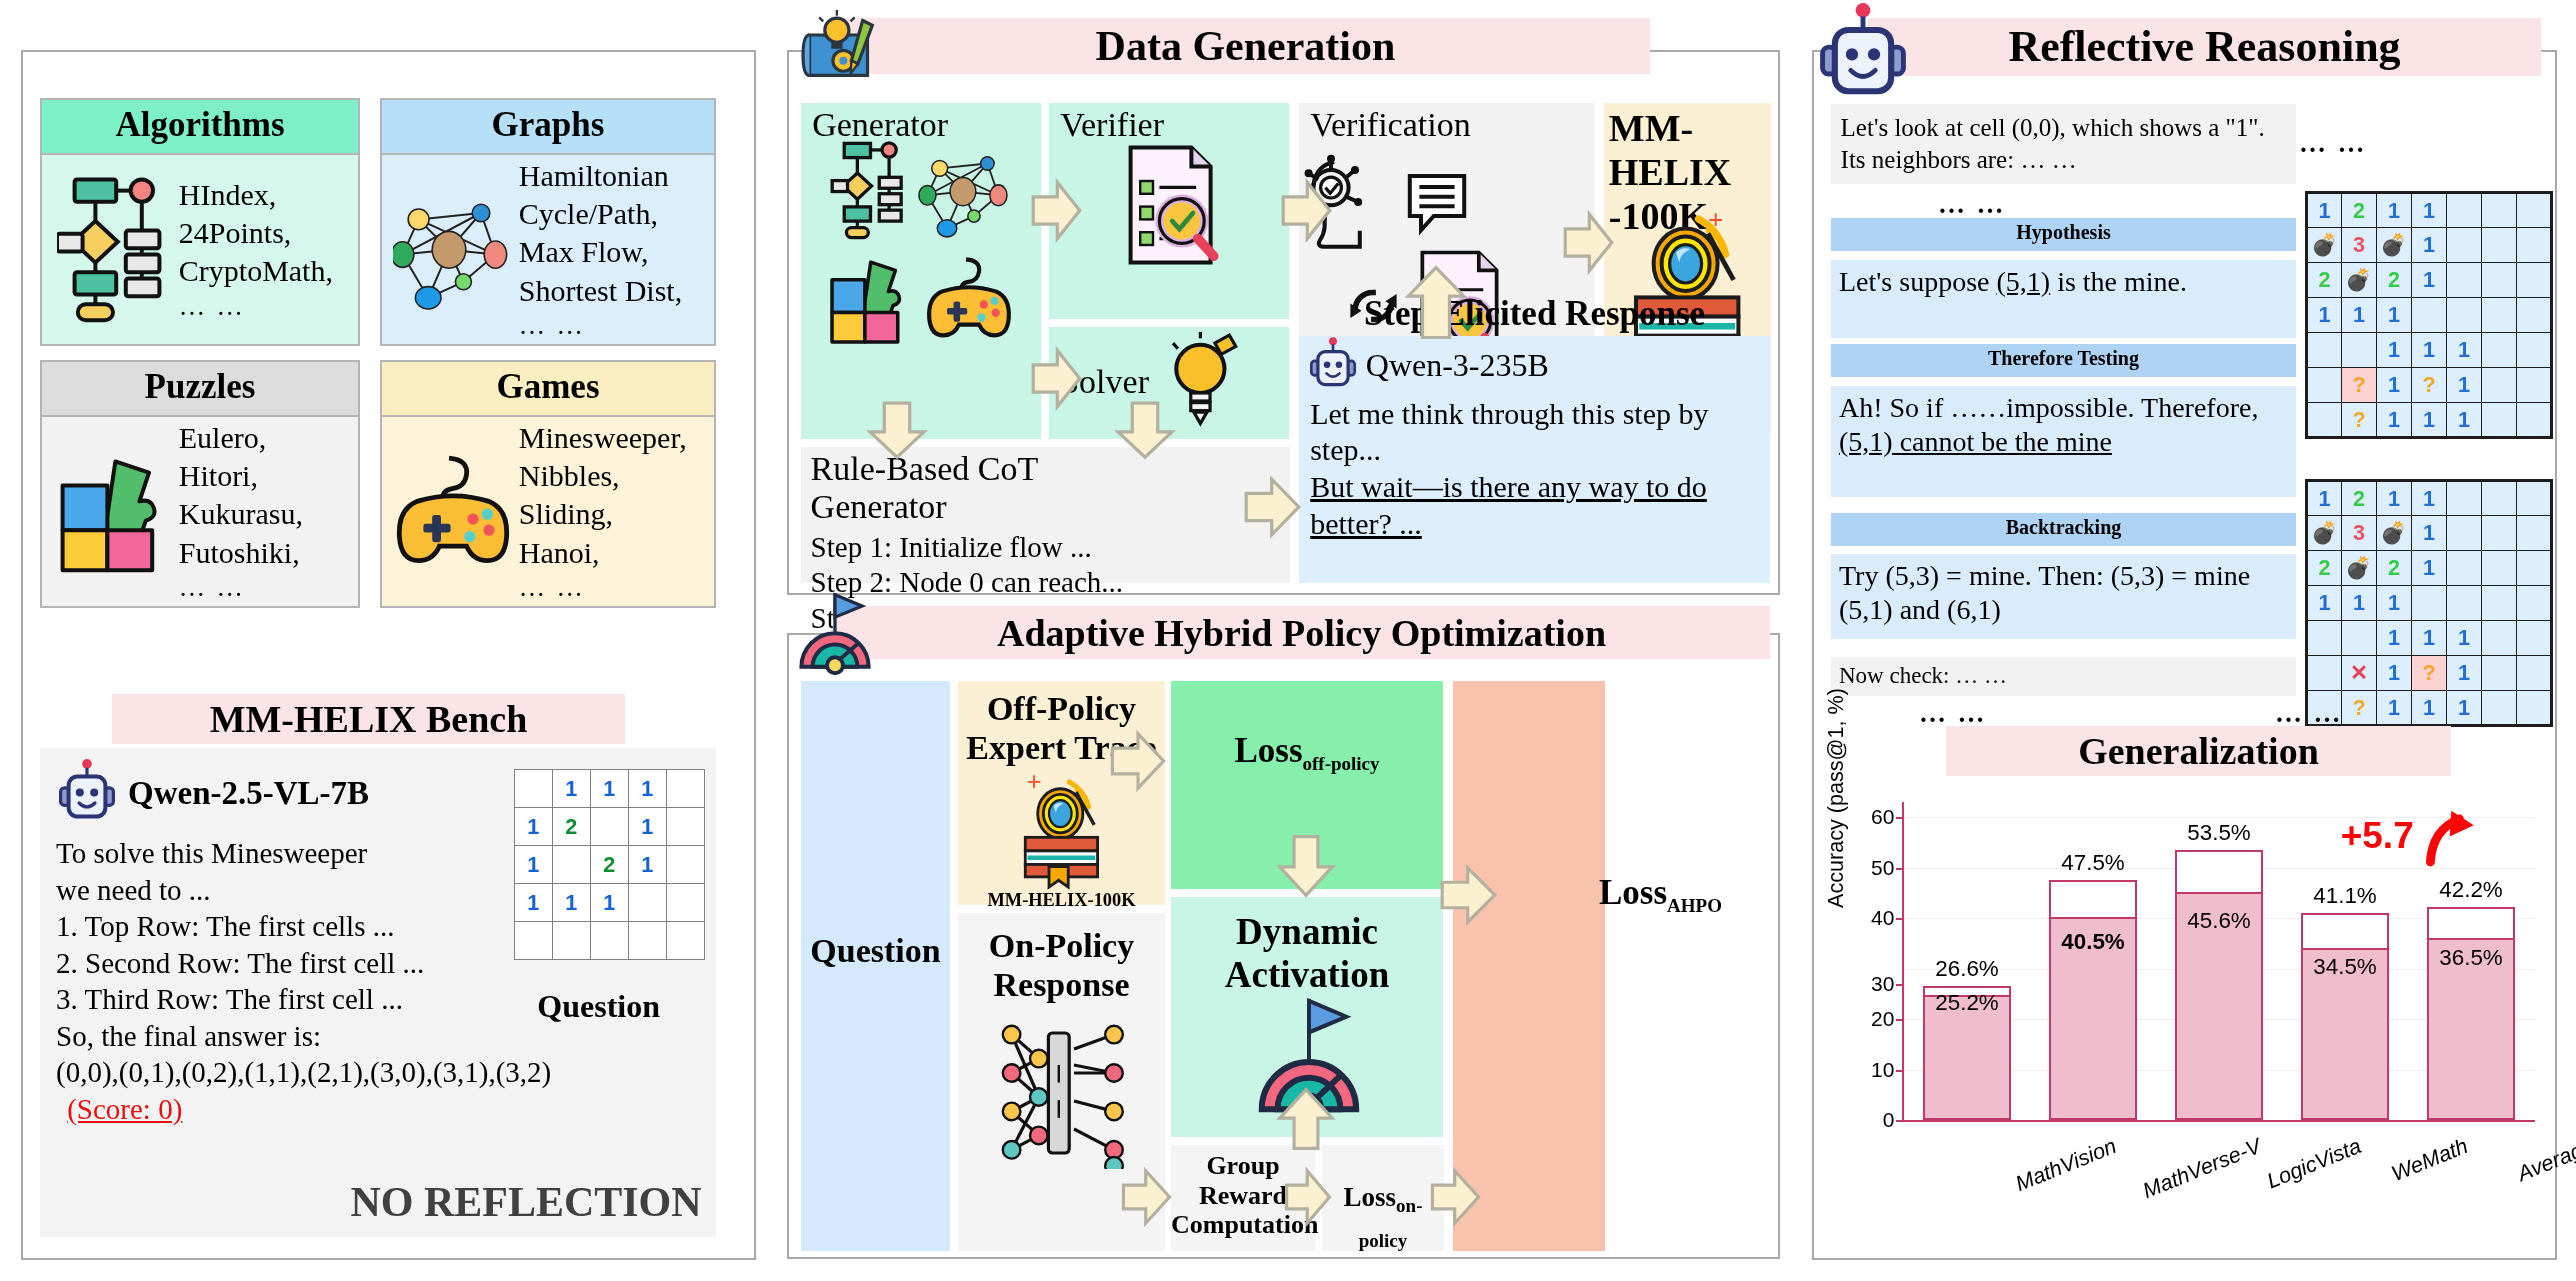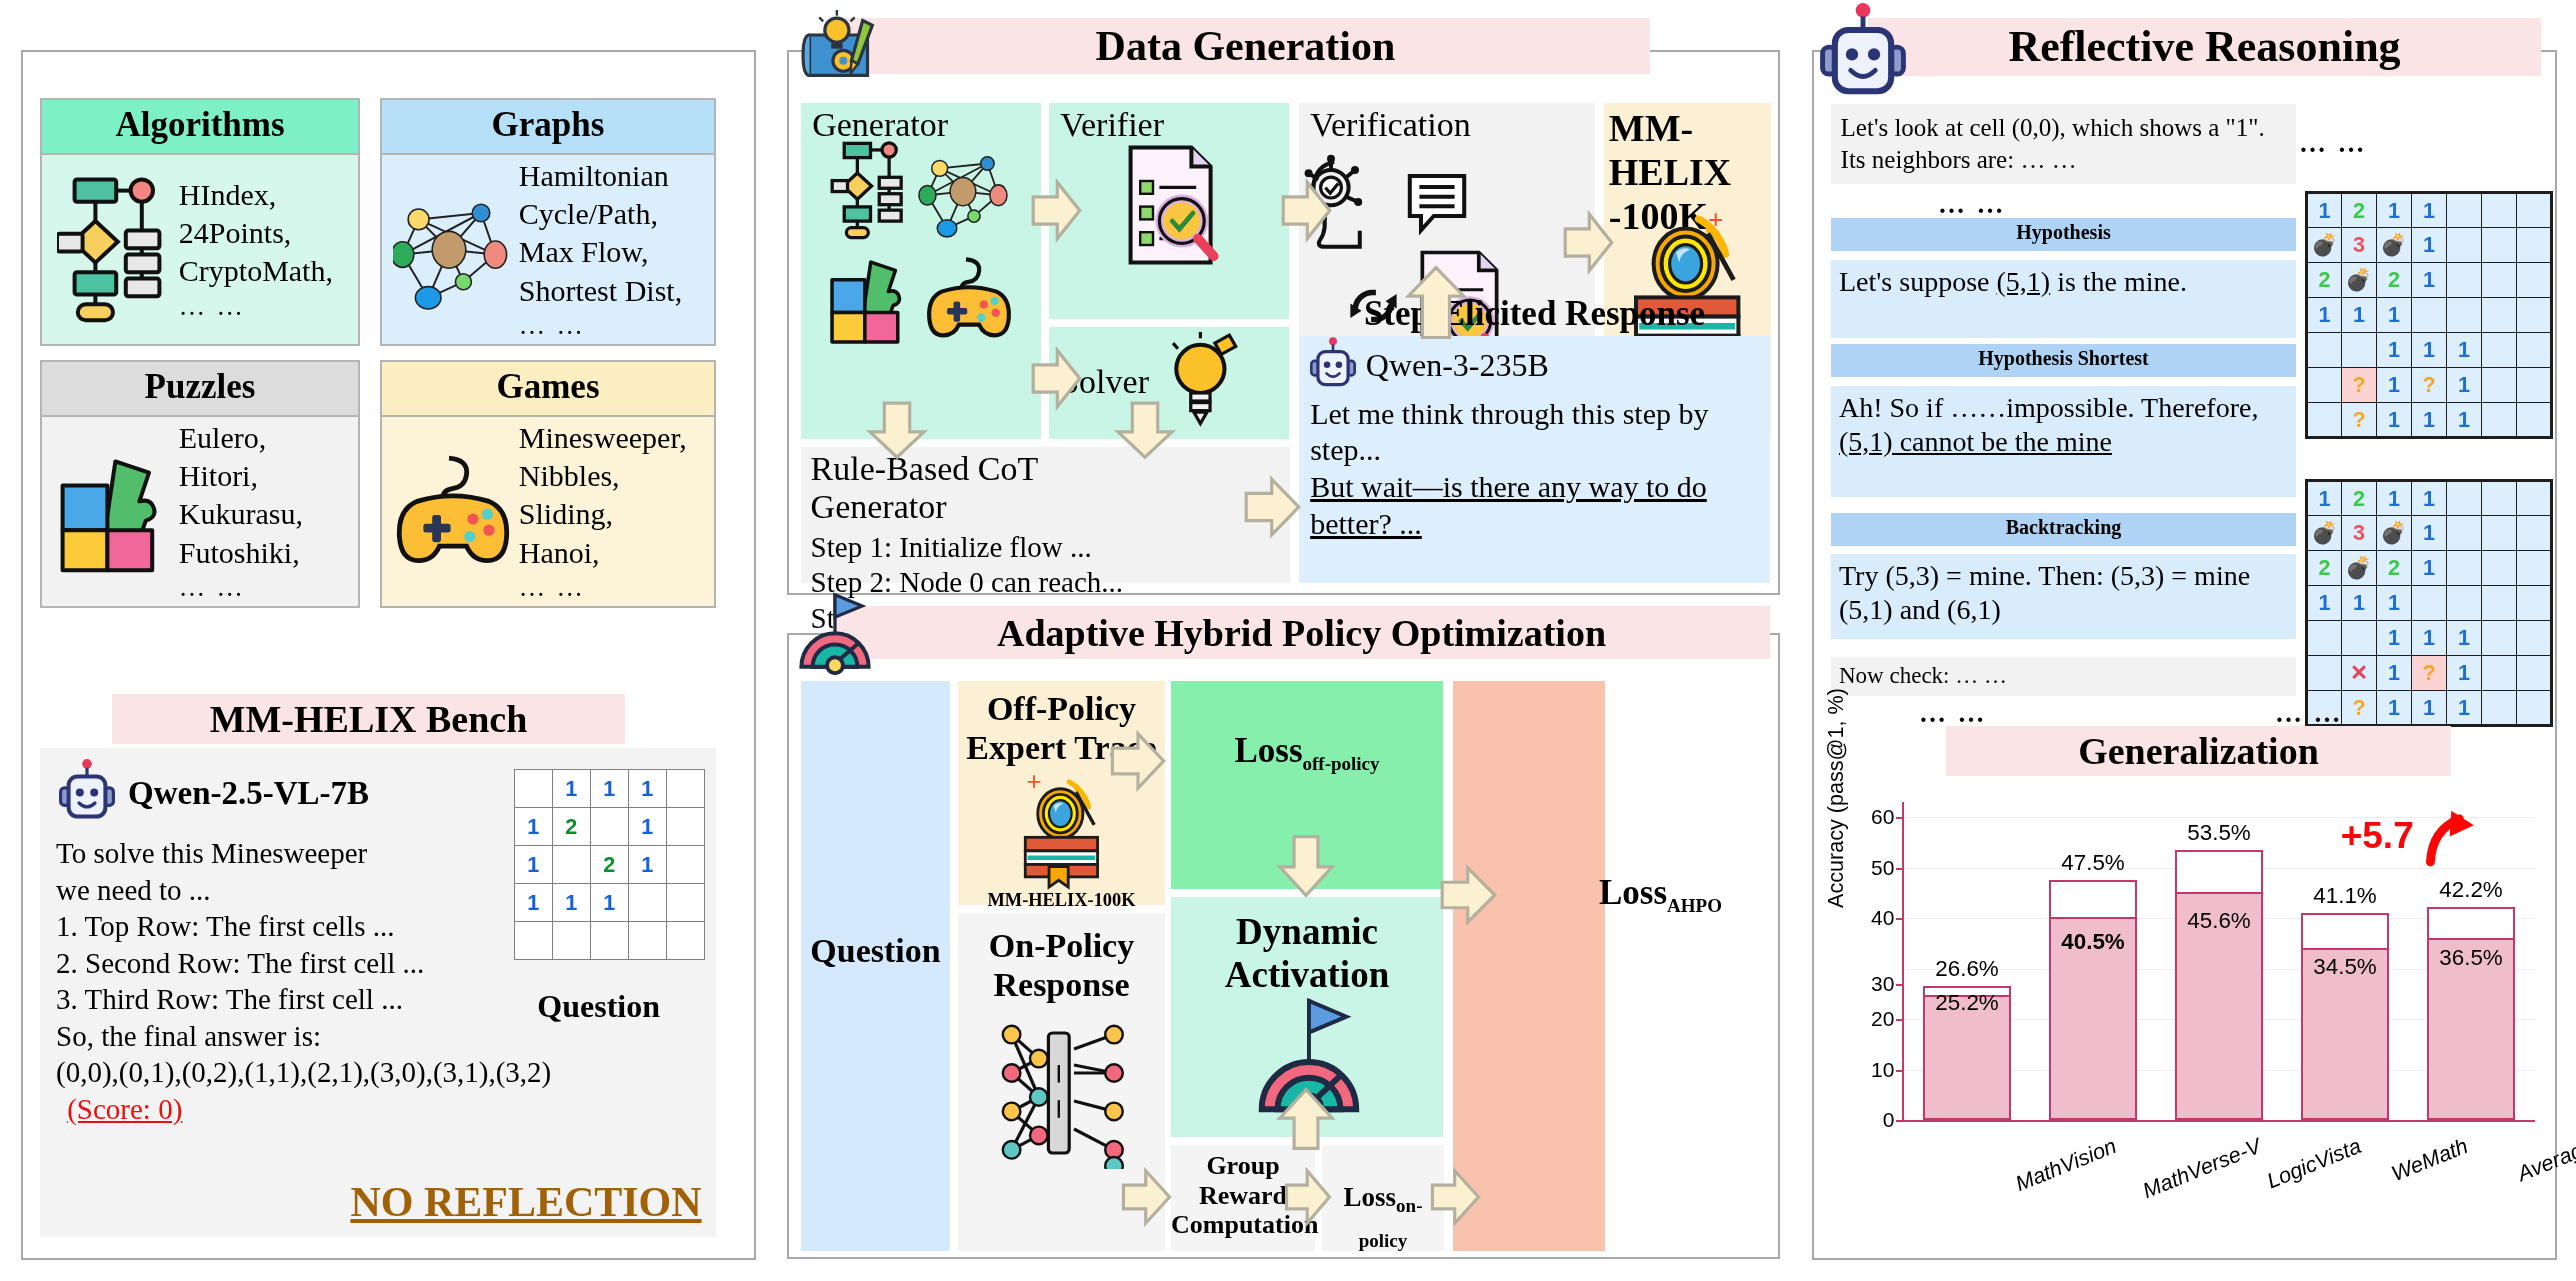--- a/index.html
+++ b/index.html
@@ -43,21 +43,21 @@
   #card-puz .cat-head { background:#dcdcdc; }
   #card-gam { left:380px; top:360px; width:336px; height:248px; background:#fdf3d8; }
   #card-gam .cat-head { background:#fbeec0; }
 
   #bench-title { left:112px; top:694px; width:513px; height:50px; font-size:38px; }
   #bench-box { position:absolute; left:40px; top:748px; width:676px; height:489px; background:#f3f3f3; }
   #bench-model { position:absolute; left:19px; top:11.2px; display:flex; align-items:center; gap:13px; }
   #bench-model .mname { font-size:33px; font-weight:bold; }
   #bench-text { position:absolute; left:16px; top:87px; width:513px; font-size:29px; line-height:1.26; }
   #bench-score { color:#e8100f; text-decoration:underline; margin-left:11.2px;}
-  #bench-noreflect { position:absolute; right:14.4px; bottom:11.2px; color:#a16207; font-weight:bold; font-size:42px; text-decoration:underline; }
+  #bench-noreflect { position:absolute; right:14.4px; bottom:11.2px; color:#404040; font-weight:bold; font-size:42px; }
   #bench-grid { position:absolute; right:11.2px; top:21px; }
   #bench-qlabel { position:absolute; right:56px; top:240px; font-size:32px; font-weight:bold; }
 
   table.msgrid { border-collapse:collapse; background:#fff; }
   table.msgrid td { width:38px; height:38px; border:1.6px solid #808080; text-align:center; font-size:21.6px; font-weight:bold; font-family:"Liberation Sans",sans-serif;}
   .m1 { color:#1463d6; } .m2 { color:#0d8f2f; }
 
   
   #mid-dg-panel { left:787px; top:50px; width:993px; height:545px; }
   #mid-dg-title { left:841px; top:17.6px; width:809px; height:56px; font-size:42px; }
@@ -780,21 +780,21 @@
 
   <div id="rr-intro">Let's look at cell (0,0), which shows a "1". Its neighbors are: … …</div>
   <div id="rr-dots-a" class="dots">… …</div>
   <div id="rr-dots-b" class="dots">… …</div>
 
   <div class="rr-sec-h" id="rr-h1">Hypothesis</div>
   <div class="rr-sec-b" id="rr-b1">
     <span>Let's suppose </span><span class="u">(5,1)</span><span> is the mine.</span>
   </div>
 
-  <div class="rr-sec-h" id="rr-h2">Hypothesis Shortest</div>
+  <div class="rr-sec-h" id="rr-h2">Therefore Testing</div>
   <div class="rr-sec-b" id="rr-b2">
     <span>Ah! So if ……impossible. Therefore, </span><span class="u">(5,1) cannot be the mine</span>
   </div>
 
   <div class="rr-sec-h" id="rr-h3">Backtracking</div>
   <div class="rr-sec-b" id="rr-b3">Try (5,3) = mine. Then: (5,3) = mine (5,1) and (6,1)</div>
 
   <div id="rr-now">Now check: … …</div>
 
   <div id="grid-top">

